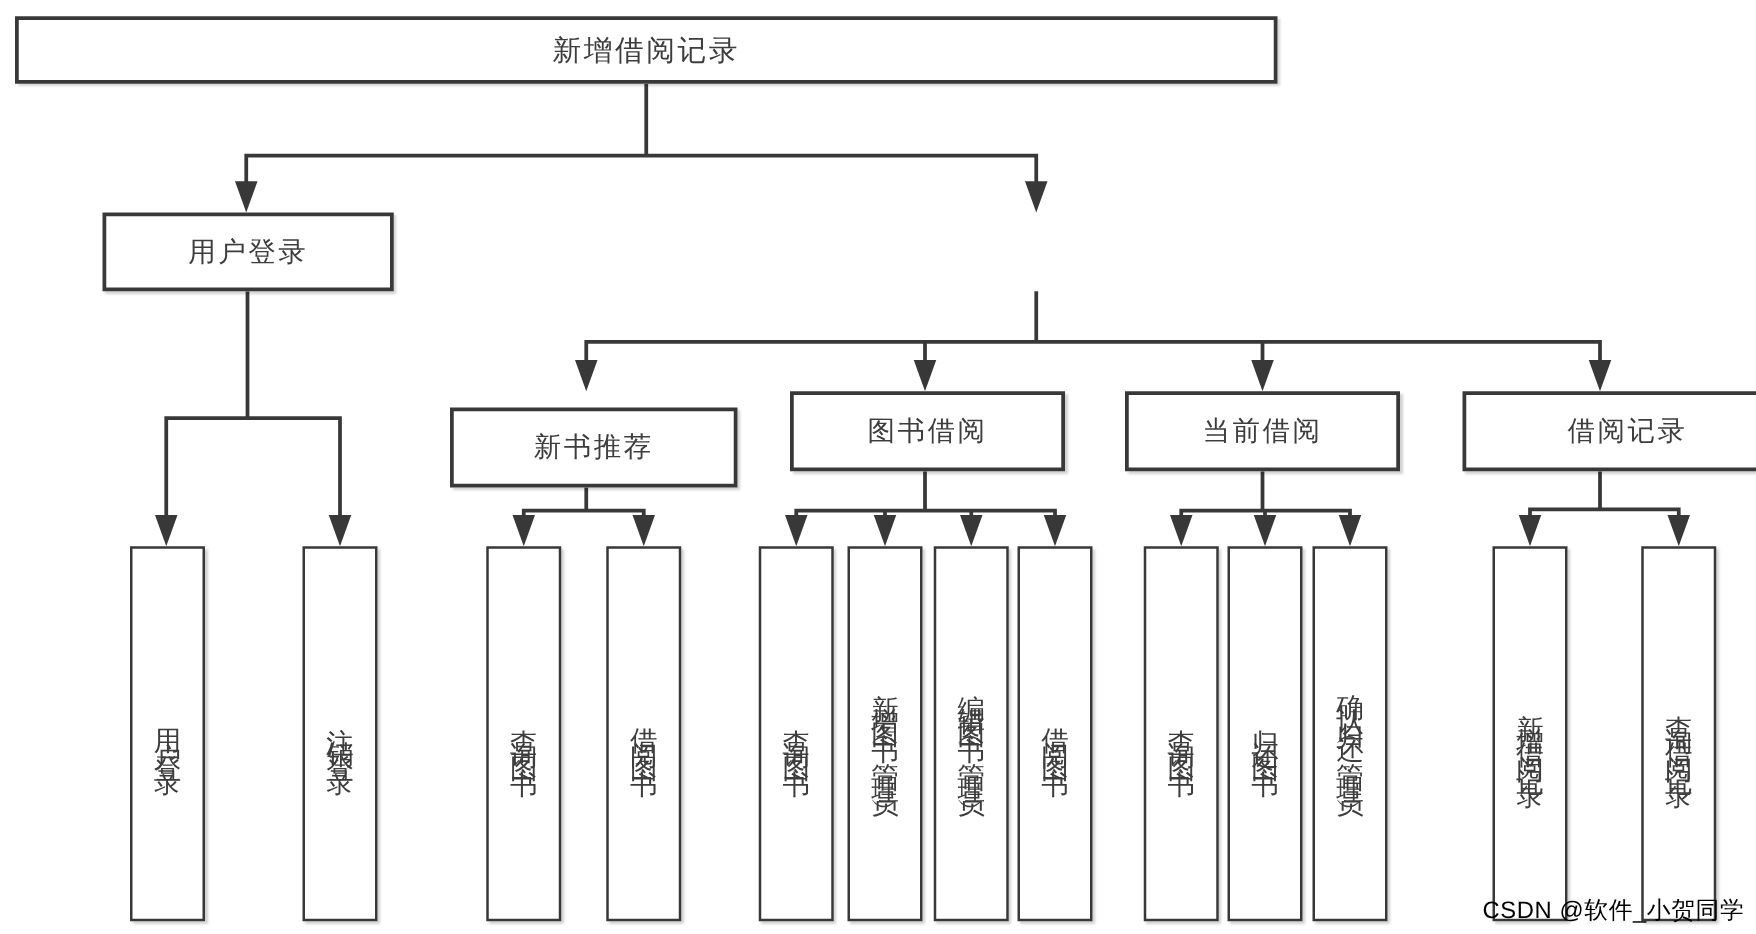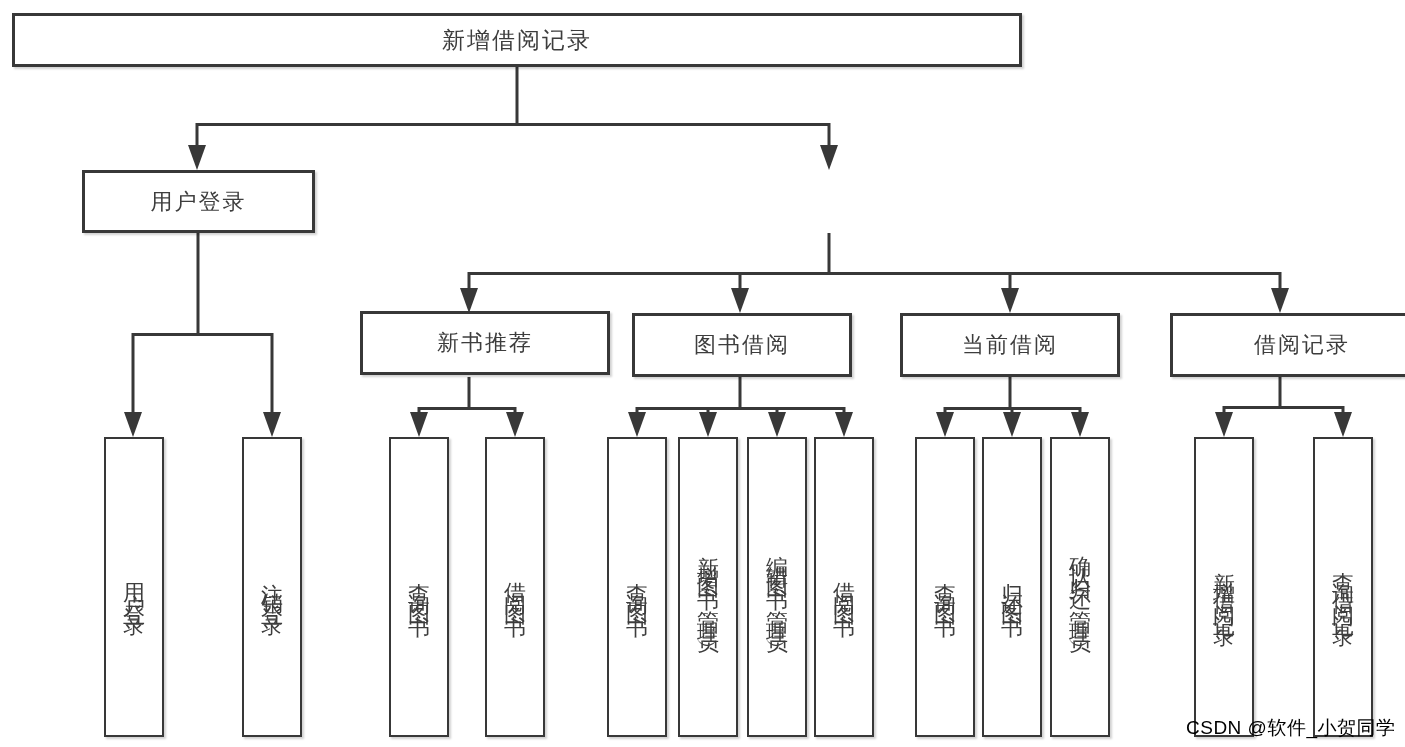--- a/index.html
+++ b/index.html
@@ -69,21 +69,21 @@
       <polygon points="1071,412 1089,412 1080,437"></polygon>
       <polygon points="1215,412 1233,412 1224,437"></polygon>
       <polygon points="1334,412 1352,412 1343,437"></polygon>
     </g>
   </svg>
 
   <div class="box h-node root" style="left:12px;top:13px;width:1010px;height:54px;">新增借阅记录</div>
 
   <div class="box h-node" style="left:82px;top:170px;width:233px;height:63px;">用户登录</div>
 
-  <div class="box h-node" style="left:360px;top:311px;width:250px;height:64px;">新书推荐</div>
+  <div class="box h-node" style="left:360px;top:326px;width:230px;height:64px;">新书推荐</div>
   <div class="box h-node" style="left:900px;top:313px;width:220px;height:64px;">当前借阅</div>
   <div class="box h-node" style="left:632px;top:313px;width:220px;height:64px;">图书借阅</div>
   <div class="box h-node" style="left:1170px;top:313px;width:264px;height:64px;">借阅记录</div>
 
   <div class="box leaf" style="left:104px;">用户登录</div>
   <div class="box leaf" style="left:242px;">注销登录</div>
 
   <div class="box leaf" style="left:389px;">查询图书</div>
   <div class="box leaf" style="left:485px;">借阅图书</div>
 

